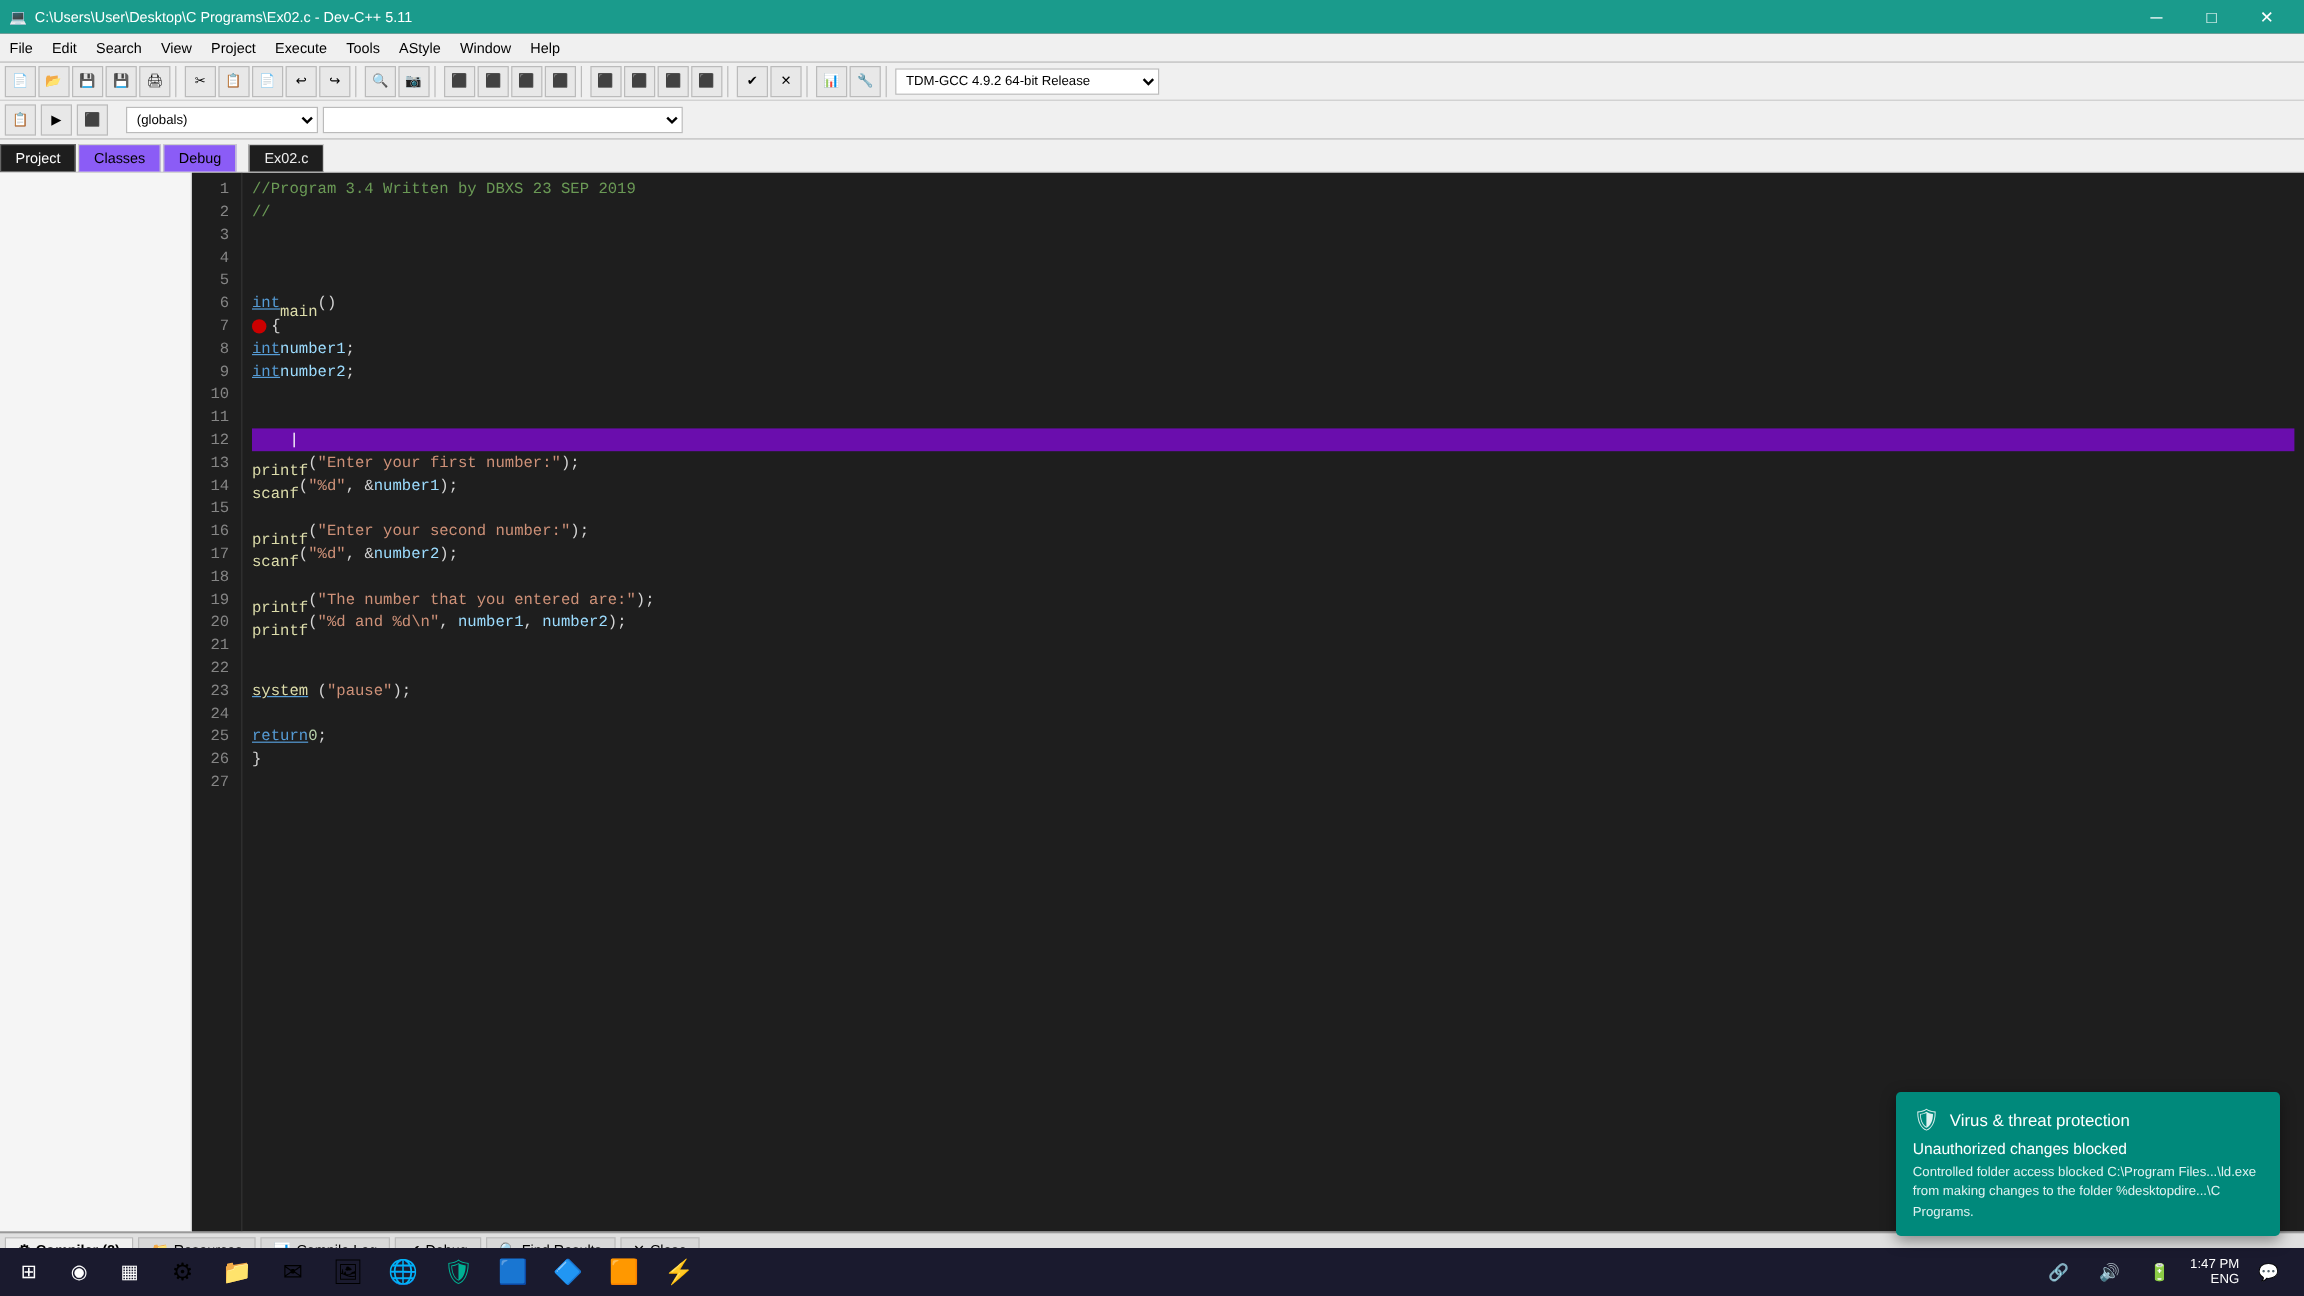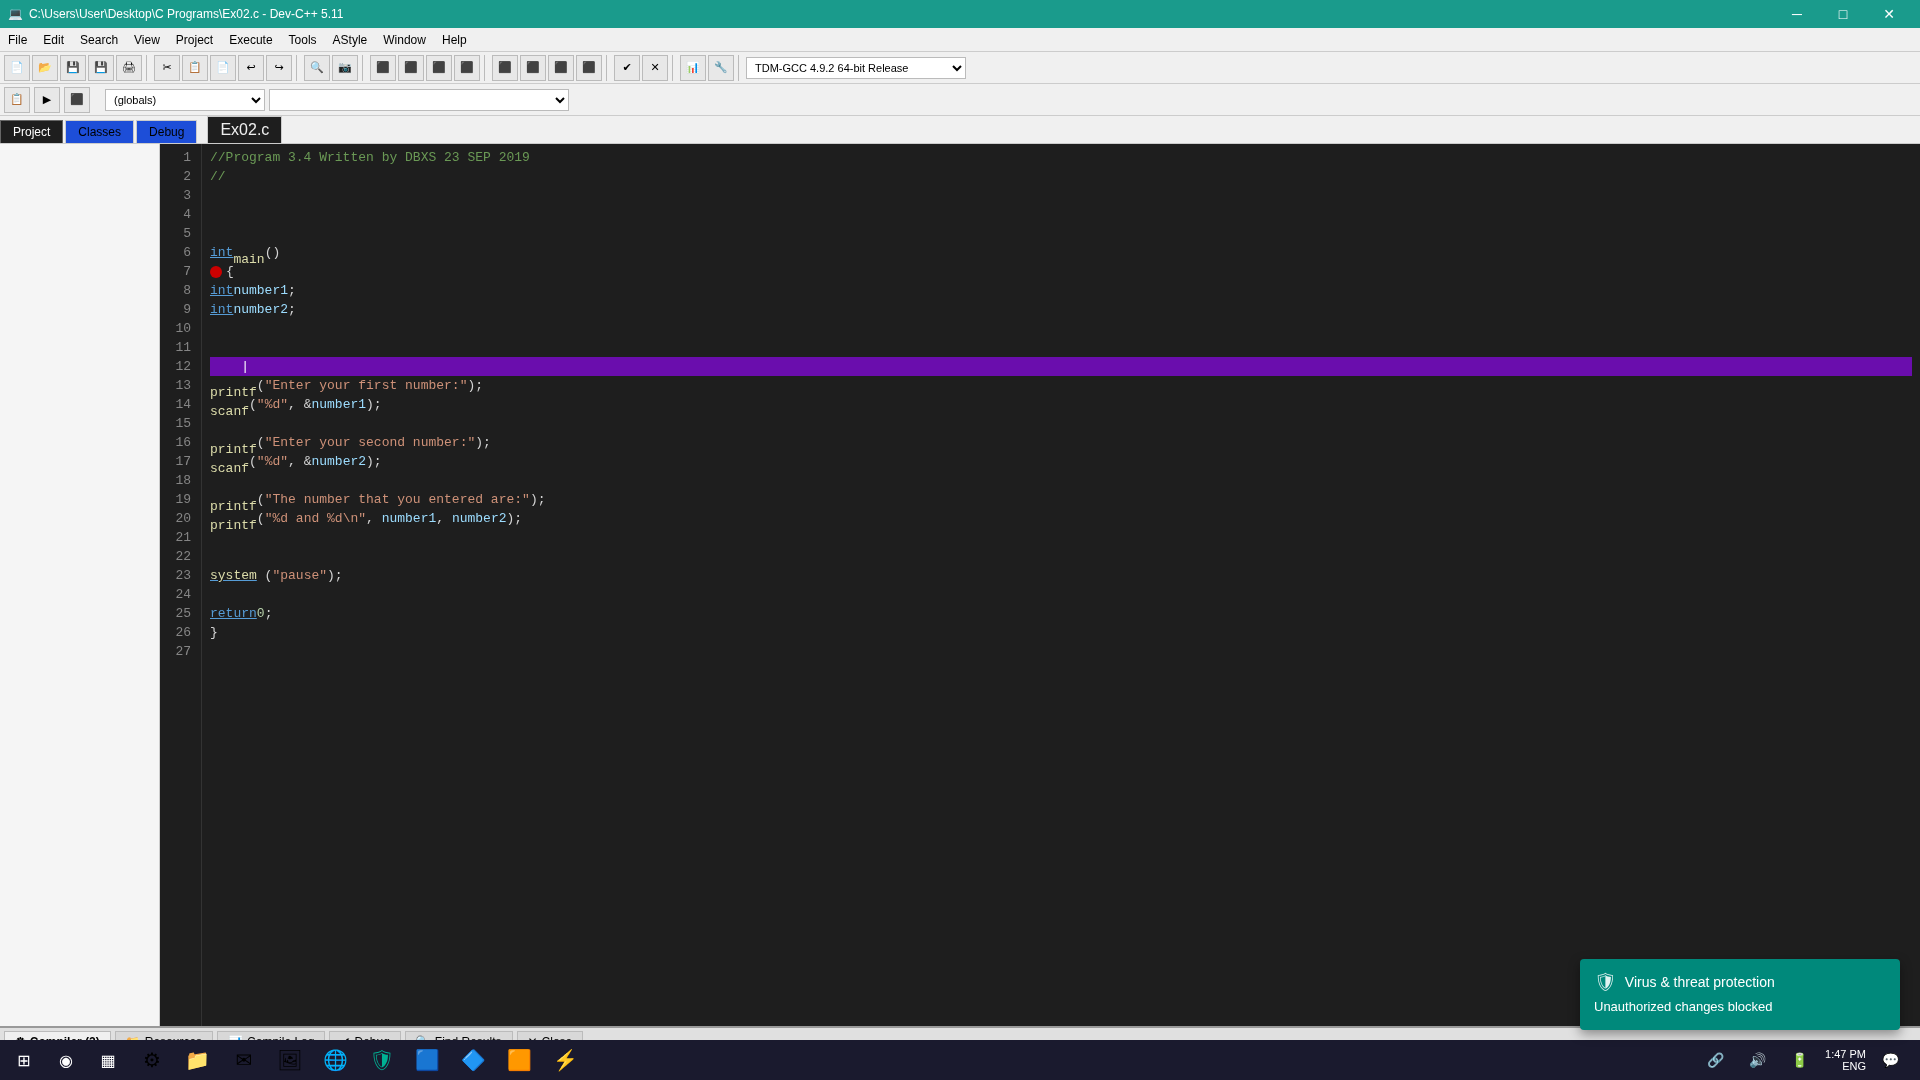--- a/index.html
+++ b/index.html
@@ -95,34 +95,34 @@
       display: flex;
       align-items: flex-end;
       border-bottom: 1px solid #ccc;
     }
     .tab {
       padding: 4px 12px;
       border: 1px solid #ccc;
       border-bottom: none;
       cursor: pointer;
       font-size: 12px;
-      background: #1d4ed8;
+      background: #8b5cf6;
       margin-right: 2px;
     }
     .tab.active {
       background: #1e1e1e;
       color: #fff;
       border-color: #666;
     }
     .tab-file {
       padding: 4px 12px;
       border: 1px solid #ccc;
       border-bottom: none;
       cursor: pointer;
-      font-size: 16px;
+      font-size: 12px;
       background: #ddd;
       margin-left: 8px;
     }
     .tab-file.active {
       background: #1e1e1e;
       color: #eee;
     }
 
     
     #main {
@@ -566,13 +566,14 @@
     <div class="taskbar-icon">💬</div>
   </div>
 </div>
 
 <div id="toast">
   <div id="toast-header">
     <span style="font-size:18px;color:#e0f2f1">🛡</span>
     <span id="toast-title">Virus &amp; threat protection</span>
   </div>
   <div id="toast-subtitle">Unauthorized changes blocked</div>
+  <div id="toast-body">Controlled folder access blocked C:\Program Files...\ld.exe from making changes to the folder %desktopdire...\C Programs.</div>
 </div>
 
 </body></html>

